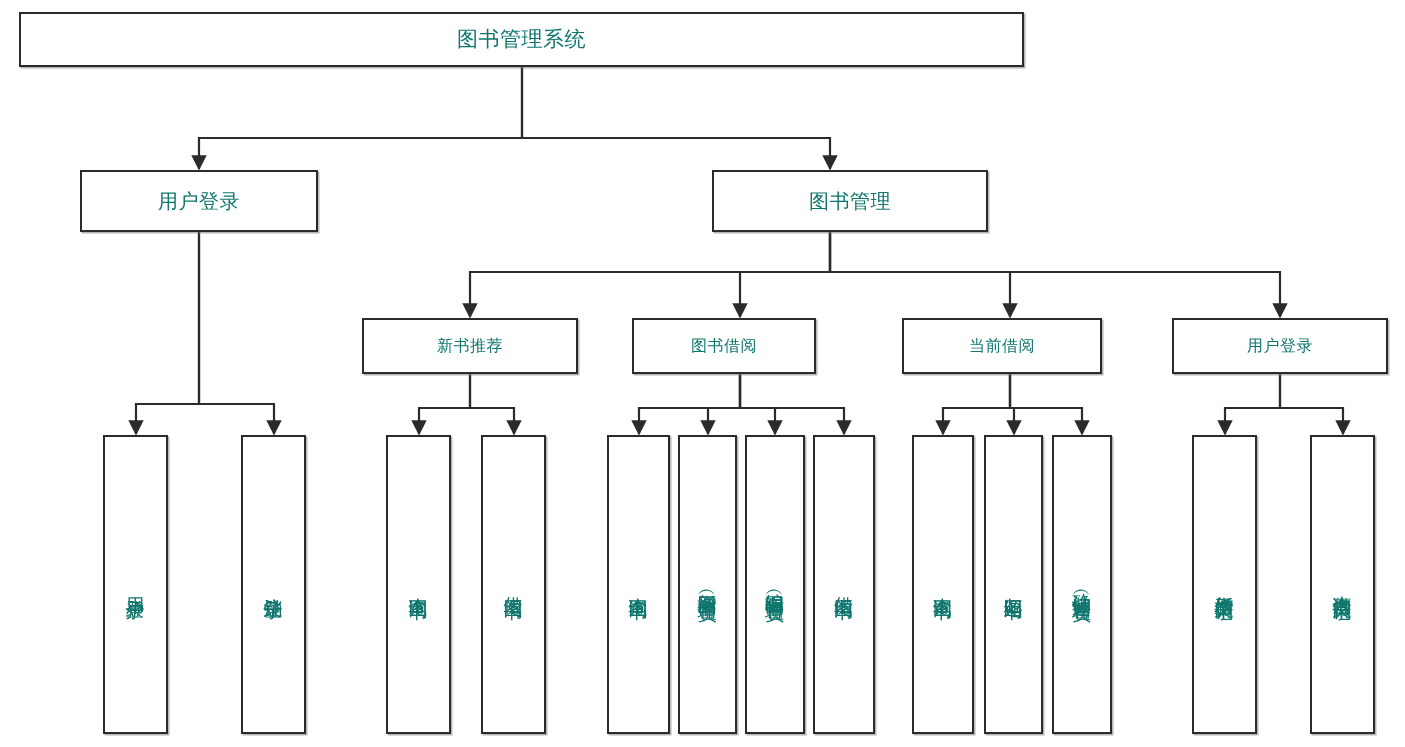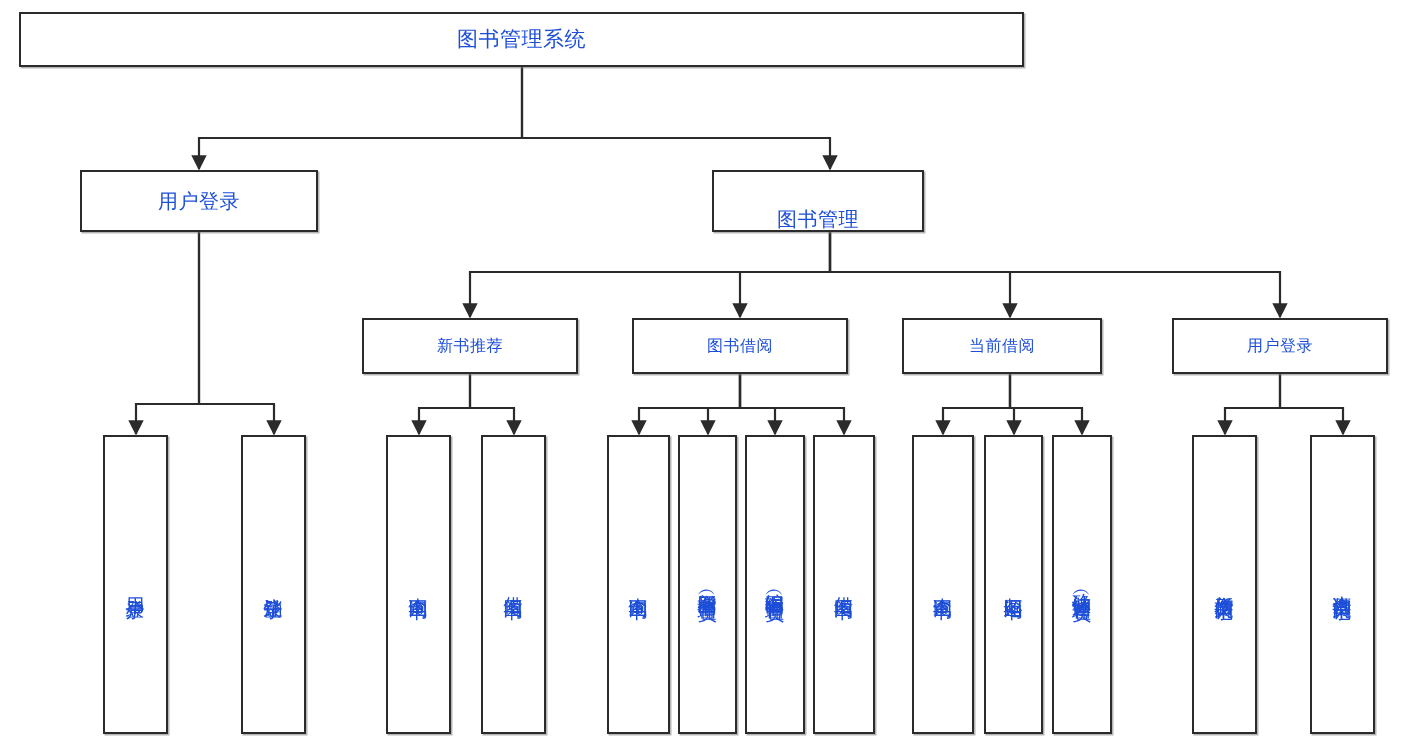--- a/index.html
+++ b/index.html
@@ -21,21 +21,21 @@
     position: absolute;
     box-sizing: border-box;
     background: #ffffff;
     border: 2.2px solid #2b2b2b;
     display: flex;
     align-items: center;
     justify-content: center;
     box-shadow: 1.5px 1.5px 0 0 rgba(120,120,120,0.55);
   }
   .node-label {
-    color: #1d4ed8;
+    color: #0f766e;
     font-family: "DejaVu Sans", "Liberation Sans", sans-serif;
     text-align: center;
     line-height: 1.12;
     letter-spacing: 0.5px;
     white-space: pre-wrap;
   }
   .level-title .node-label { font-size: 21px; }
   .level-2 .node-label { font-size: 20px; }
   .level-3 .node-label { font-size: 16px; }
   .leaf .node-label {
@@ -95,27 +95,27 @@
         <path d="M 1280 374 L 1280 408 L 1343 408 L 1343 434" fill="none" stroke="#2b2b2b" stroke-width="2.2" marker-end="url(#arrow)"></path>
       </g>
   </svg>
   <div id="node-layer">
       <div class="node-box level-title" style="left: 19px; top: 12px; width: 1005px; height: 55px;">
         <div class="node-label">图书管理系统</div>
       </div>
       <div class="node-box level-2" style="left: 80px; top: 170px; width: 238px; height: 62px;">
         <div class="node-label">用户登录</div>
       </div>
-      <div class="node-box level-2" style="left: 712px; top: 170px; width: 212px; height: 62px; align-items: flex-end;">
+      <div class="node-box level-2" style="left: 712px; top: 170px; width: 276px; height: 62px;">
         <div class="node-label">图书管理</div>
       </div>
       <div class="node-box level-3" style="left: 362px; top: 318px; width: 216px; height: 56px;">
         <div class="node-label">新书推荐</div>
       </div>
-      <div class="node-box level-3" style="left: 632px; top: 318px; width: 216px; height: 56px;">
+      <div class="node-box level-3" style="left: 632px; top: 318px; width: 184px; height: 56px;">
         <div class="node-label">图书借阅</div>
       </div>
       <div class="node-box level-3" style="left: 902px; top: 318px; width: 200px; height: 56px;">
         <div class="node-label">当前借阅</div>
       </div>
       <div class="node-box level-3" style="left: 1172px; top: 318px; width: 216px; height: 56px;">
         <div class="node-label">用户登录</div>
       </div>
       <div class="node-box leaf" style="left: 103px; top: 435px; width: 65px; height: 299px;">
         <div class="node-label">用户登录</div>

